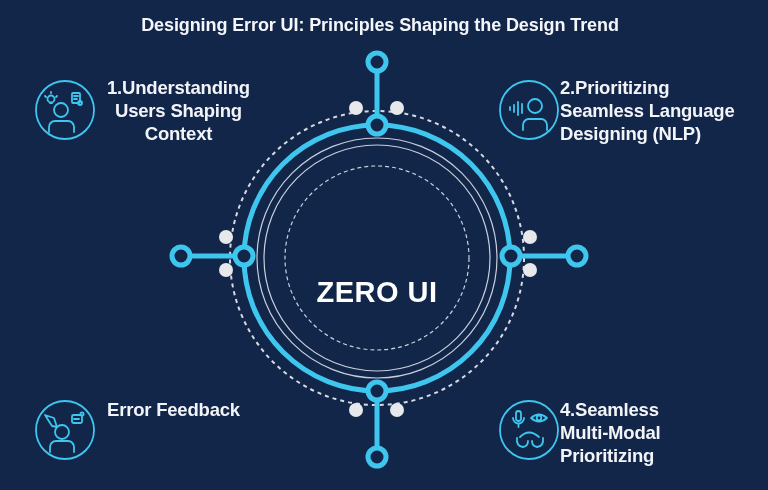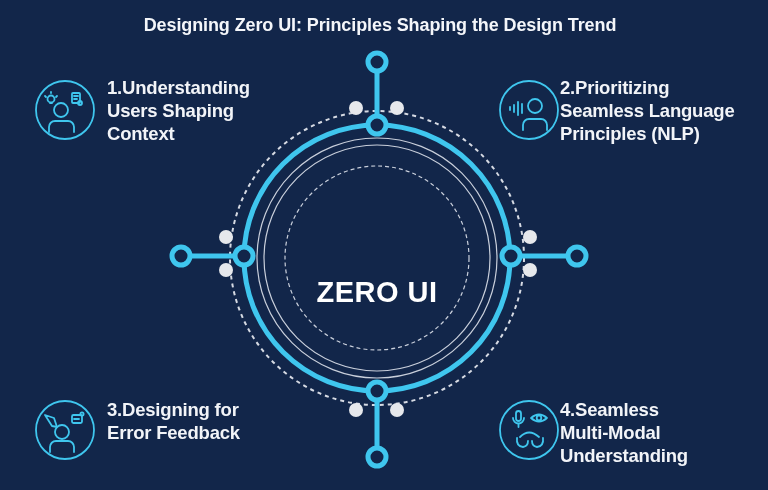--- a/index.html
+++ b/index.html
@@ -15,21 +15,21 @@
       font-size: 29px; font-weight: bold; color: #ffffff; letter-spacing: 0.5px; margin-top: 36px;
     }
     .item-text {
       position: absolute; font-size: 18.5px; font-weight: bold; line-height: 23px; color: #f2f4f8;
       letter-spacing: -0.2px;
     }
   </style>
 </head>
 <body>
 
-<div class="title">Designing Zero UI: Principles Shaping the Design Trend</div>
+<div class="title">Designing Error UI: Principles Shaping the Design Trend</div>
 
 <svg class="diagram" width="768" height="490" viewBox="0 0 768 490">
 
   <circle cx="377" cy="258" r="92" fill="none" stroke="#c9cfdb" stroke-width="1.2" stroke-dasharray="4 3"></circle>
 
   <circle cx="377" cy="258" r="113" fill="none" stroke="#c9cfdb" stroke-width="1.2"></circle>
   <circle cx="377" cy="258" r="120" fill="none" stroke="#c9cfdb" stroke-width="1.2"></circle>
 
   <circle cx="377" cy="258" r="147" fill="none" stroke="#d6dae3" stroke-width="2" stroke-dasharray="4 4"></circle>
 
@@ -109,34 +109,33 @@
     <path d="M531 418 q8 -7 16 0 q-8 7 -16 0 z"></path>
     <circle cx="539" cy="418" r="2.3"></circle>
     <path d="M520 437 q9 -9 19 0"></path>
     <path d="M517 438 q-1 8 6 9 q5 -1 5 -6"></path>
     <path d="M532 441 q0 5 5 6 q7 -1 6 -9"></path>
   </g>
 </svg>
 
 <div class="center-label">ZERO UI</div>
 
-<div class="item-text" style="left:107px; top:76px;">
+<div class="item-text" style="left:107px; top:76px;text-align:center;">
   <div>1.Understanding</div>
   <div>Users Shaping</div>
   <div>Context</div>
 </div>
 
 <div class="item-text" style="left:560px; top:76px;">
   <div>2.Prioritizing</div>
   <div>Seamless Language</div>
-  <div>Principles (NLP)</div>
+  <div>Designing (NLP)</div>
 </div>
 
 <div class="item-text" style="left:107px; top:398px;">
-  <div>3.Designing for</div>
   <div>Error Feedback</div>
 </div>
 
 <div class="item-text" style="left:560px; top:398px;">
   <div>4.Seamless</div>
   <div>Multi-Modal</div>
-  <div>Understanding</div>
+  <div>Prioritizing</div>
 </div>
 
 </body></html>

